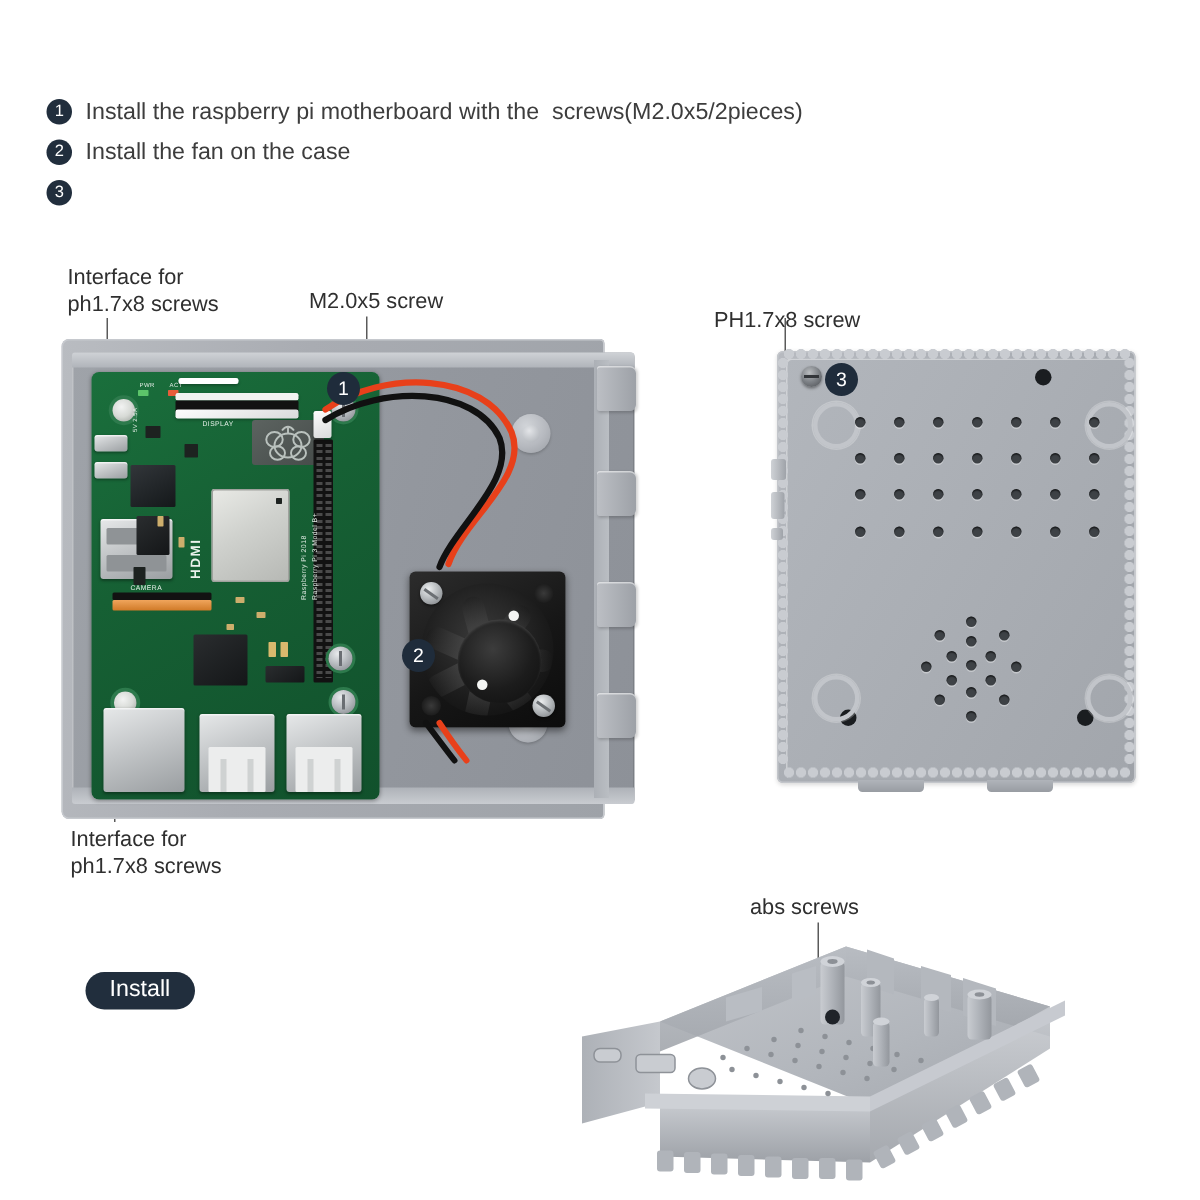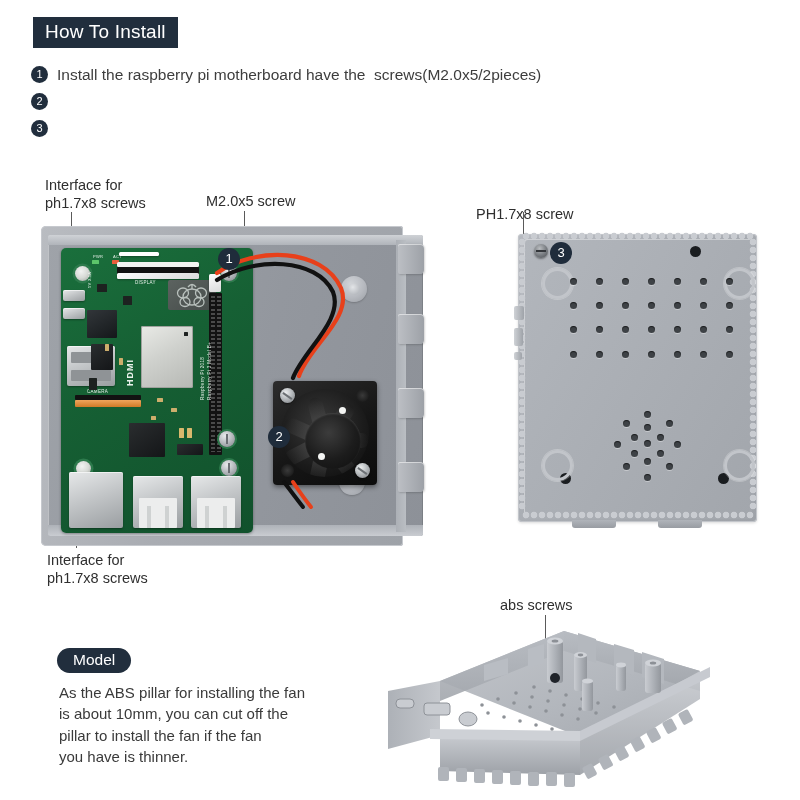--- a/index.html
+++ b/index.html
@@ -446,29 +446,29 @@
     color: #3a3a3a;
     line-height: 1.42;
     white-space: pre-line;
   }
 </style>
 </head>
 <body>
 
 <div class="page">
 
-  <div class="title-badge">How To Install</div>
 
   <div class="steps">
     <div class="step">
       <div class="step-num">1</div>
-      <div class="step-text">Install the raspberry pi motherboard have the  screws(M2.0x5/2pieces)</div>
+      <div class="step-text">Install the raspberry pi motherboard with the  screws(M2.0x5/2pieces)</div>
     </div>
     <div class="step">
       <div class="step-num">2</div>
+      <div class="step-text">Install the fan on the case</div>
     </div>
     <div class="step">
       <div class="step-num">3</div>
     </div>
   </div>
 
   <div class="label" style="left:45px; top:177px;">Interface for
 ph1.7x8 screws</div>
   <div class="leader v" style="left:71px; top:212px; height:32px;"></div>
 
@@ -836,19 +836,15 @@
 
         <rect x="277" y="38" width="16" height="30" rx="3" fill="url(#gPillar)"></rect>
         <ellipse cx="285" cy="38" rx="8" ry="3.4" fill="#d0d3d8"></ellipse>
         <ellipse cx="285" cy="38" rx="3.2" ry="1.5" fill="#8c9096"></ellipse>
       </g>
 
       <circle cx="187" cy="53" r="5" fill="#1f2329"></circle>
     </svg>
   </div>
 
-  <div class="notice-badge">Model</div>
-  <div class="notice-text">As the ABS pillar for installing the fan
-is about 10mm, you can cut off the
-pillar to install the fan if the fan
-you have is thinner.</div>
+  <div class="notice-badge">Install</div>
 
 </div>
 
 </body></html>

